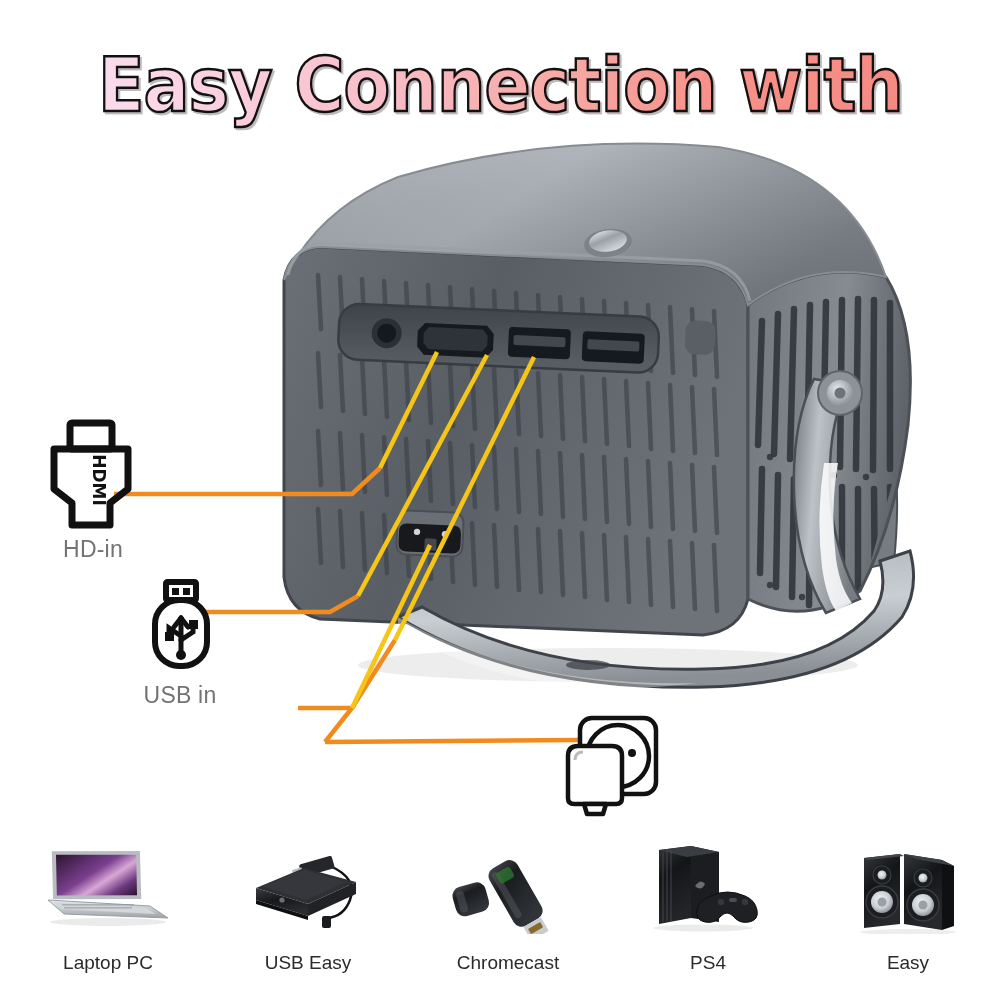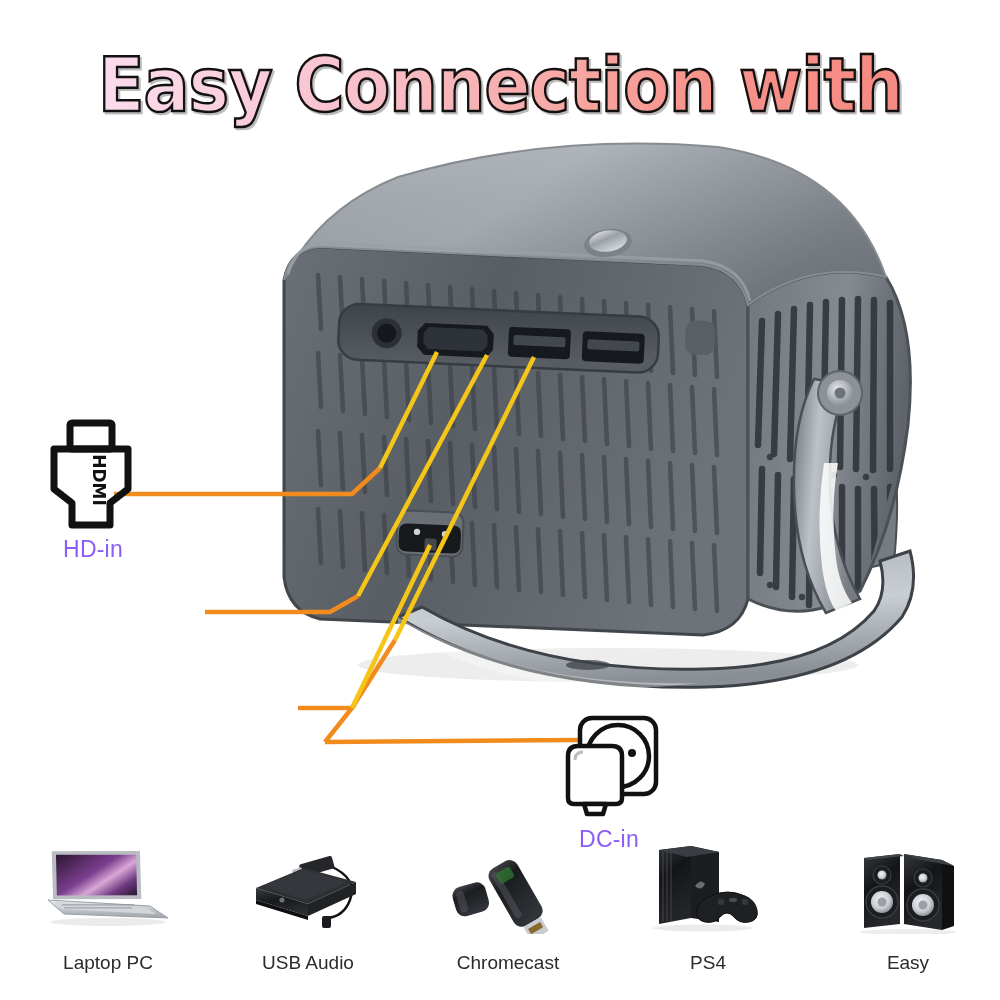--- a/index.html
+++ b/index.html
@@ -35,21 +35,21 @@
   
   .projector{left:248px;top:125px;width:700px;height:570px;}
   .projector svg{display:block;}
 
   
   .leaders{left:0;top:0;width:1000px;height:1000px;pointer-events:none;}
 
   
   .callout{text-align:center;}
   .callout .cap{
-    font-size:23px;color:#8b5cf6;margin-top:2px;
+    font-size:23px;color:#737373;margin-top:2px;
     font-family:"Liberation Sans", sans-serif;
     white-space:nowrap;letter-spacing:.2px;
   }
   .c-hdmi{left:18px;top:418px;width:150px;}
   .c-usb1{left:112px;top:578px;width:136px;}
   .c-usb2{left:206px;top:666px;width:136px;}
   .c-dc  {left:534px;top:712px;width:150px;}
 
   
   .devrow{left:0;top:838px;width:1000px;height:150px;display:flex;margin-left:8px;}
@@ -380,41 +380,64 @@
         <rect x="52" y="5" width="42" height="26" rx="2"></rect>
 
         <path d="M36,31 h74 v40 l-18,14 v22 h-38 v-22 l-18,-14 Z"></path>
       </g>
 
       <text x="75" y="62" fill="#111" font-family="DejaVu Sans, sans-serif" font-size="17" font-weight="bold" text-anchor="middle" transform="rotate(90 75 62)">HDMI</text>
     </svg>
     <div class="cap">HD-in</div>
   </div>
 
+  <div class="callout c-usb1">
+    <svg width="136" height="98" viewBox="0 0 136 98" xmlns="http://www.w3.org/2000/svg">
+      <g fill="none" stroke="#111" stroke-width="6" stroke-linejoin="round">
+        <rect x="54" y="4" width="30" height="18" rx="1.5"></rect>
+        <rect x="43" y="22" width="52" height="66" rx="24"></rect>
+      </g>
+      <g fill="#111">
+        <rect x="60" y="10" width="7" height="7"></rect>
+        <rect x="71" y="10" width="7" height="7"></rect>
+      </g>
+
+      <g stroke="#111" stroke-width="5" fill="none" stroke-linecap="round">
+        <path d="M69,76 L69,40"></path>
+        <path d="M69,40 L62,49"></path>
+          <path d="M69,40 L76,49"></path>
+        <path d="M69,58 L57,50 L57,58"></path>
+        <path d="M69,62 L81,54 L81,46"></path>
+      </g>
+      <circle cx="69" cy="77" r="5" fill="#111"></circle>
+      <rect x="53" y="54" width="9" height="9" fill="#111"></rect>
+      <rect x="77" y="42" width="9" height="9" fill="#111"></rect>
+    </svg>
+    <div class="cap">USB in</div>
+  </div>
 
 
   <div class="callout c-dc">
     <svg width="150" height="108" viewBox="0 0 150 108" xmlns="http://www.w3.org/2000/svg">
 
       <g fill="#fff" stroke="#111" stroke-width="4.5" stroke-linejoin="round">
         <rect x="46" y="6" width="76" height="76" rx="12"></rect>
         <circle cx="84" cy="44" r="31"></circle>
       </g>
       <g fill="#111">
         <circle cx="70" cy="41" r="4"></circle>
         <circle cx="98" cy="41" r="4"></circle>
       </g>
 
       <g fill="#fff" stroke="#111" stroke-width="4.5" stroke-linejoin="round">
         <path d="M34,44 q0,-10 10,-10 h34 q10,0 10,10 v42 q0,6 -6,6 h-42 q-6,0 -6,-6 Z"></path>
         <path d="M50,92 h22 l-3,10 h-16 Z"></path>
       </g>
       <path d="M41,48 q0,-8 8,-8" fill="none" stroke="#bbb" stroke-width="3"></path>
     </svg>
-    <div class="cap">DC-in</div>
   </div>
 
   <div class="devrow">
 
     <div class="dev">
       <div class="art">
         <svg width="140" height="92" viewBox="0 0 140 92" xmlns="http://www.w3.org/2000/svg">
           <defs>
             <linearGradient id="scr" x1="0" y1="0" x2="1" y2="1">
               <stop offset="0" stop-color="#2a1430"></stop>
@@ -469,21 +492,21 @@
           </g>
 
           <path d="M18,46 L66,26 L118,40 L70,62 Z" fill="#2e3034"></path>
           <path d="M18,46 L70,62 L70,74 L18,58 Z" fill="url(#hdd)"></path>
           <path d="M70,62 L118,40 L118,52 L70,74 Z" fill="#202226"></path>
           <path d="M18,58 L70,74 L70,78 L18,62 Z" fill="#0e0f11"></path>
           <path d="M24,44 L66,28 L108,40 L68,58 Z" fill="#3c3e43" opacity="0.55"></path>
           <circle cx="44" cy="58" r="2.6" fill="#6b6e73"></circle>
         </svg>
       </div>
-      <div class="lbl">USB Audio</div>
+      <div class="lbl">USB Easy</div>
     </div>
 
     <div class="dev">
       <div class="art">
         <svg width="140" height="92" viewBox="0 0 140 92" xmlns="http://www.w3.org/2000/svg">
           <defs>
             <linearGradient id="dg" x1="0" y1="0" x2="0.2" y2="1">
               <stop offset="0" stop-color="#45484d"></stop>
               <stop offset="0.35" stop-color="#1a1c1f"></stop>
               <stop offset="1" stop-color="#303338"></stop>

